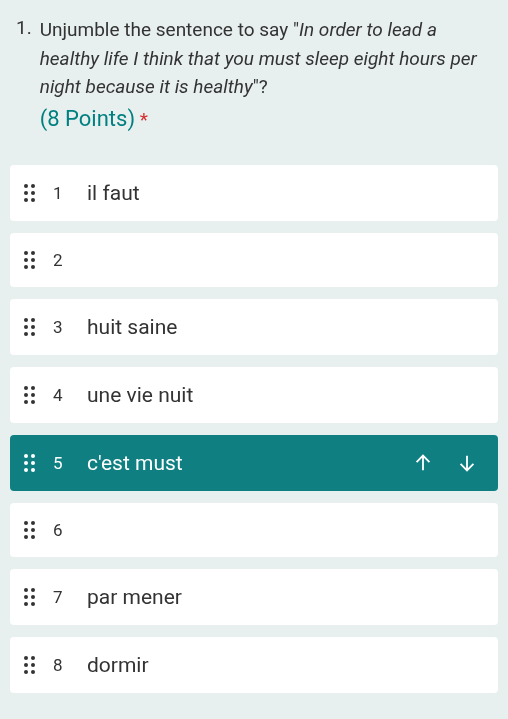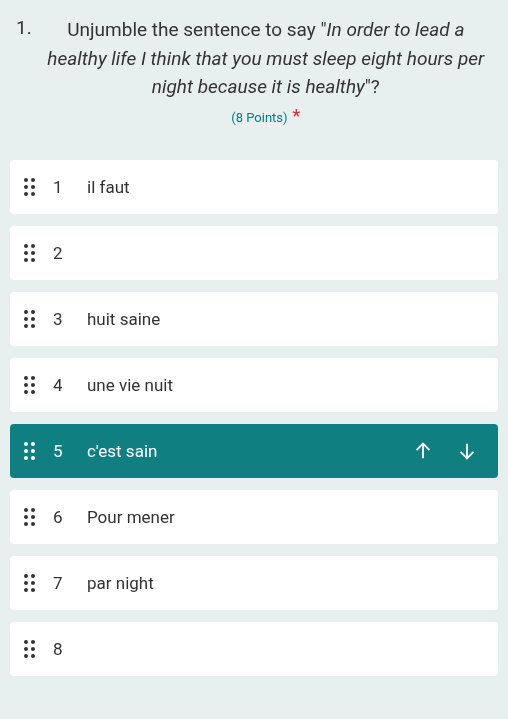--- a/index.html
+++ b/index.html
@@ -23,28 +23,27 @@
     .question-number {
       font-size: 19px;
       color: #333;
       margin-right: 8px;
       flex-shrink: 0;
     }
     .question-text {
       font-size: 19px;
       line-height: 1.5;
       color: #333;
-      text-align: center;
     }
     .question-text .italic {
       font-style: italic;
     }
     .points {
       color: #008080;
-      font-size: 13px;
+      font-size: 22px;
     }
     .required {
       color: #d32f2f;
       font-size: 19px;
     }
     .options-list {
       display: flex;
       flex-direction: column;
       gap: 12px;
     }
@@ -77,21 +76,21 @@
     }
     .option-item.selected .drag-dot {
       background-color: #ffffff;
     }
     .option-number {
       font-size: 17px;
       width: 16px;
       flex-shrink: 0;
     }
     .option-text {
-      font-size: 17px;
+      font-size: 21px;
       flex-grow: 1;
     }
     .arrows {
       display: flex;
       gap: 22px;
       align-items: center;
       padding-right: 6px;
     }
     .arrow {
       cursor: pointer;
@@ -171,21 +170,21 @@
     <div class="option-item selected">
       <div class="drag-handle">
         <div class="drag-dot"></div>
         <div class="drag-dot"></div>
         <div class="drag-dot"></div>
         <div class="drag-dot"></div>
         <div class="drag-dot"></div>
         <div class="drag-dot"></div>
       </div>
       <span class="option-number">5</span>
-      <span class="option-text">c'est sain</span>
+      <span class="option-text">c'est must</span>
       <div class="arrows">
         <div class="arrow">
           <svg viewBox="0 0 24 24">
             <path d="M12 20 L12 4 M5 11 L12 4 L19 11"></path>
           </svg>
         </div>
         <div class="arrow">
           <svg viewBox="0 0 24 24">
             <path d="M12 4 L12 20 M5 13 L12 20 L19 13"></path>
           </svg>
@@ -195,38 +194,38 @@
     <div class="option-item">
       <div class="drag-handle">
         <div class="drag-dot"></div>
         <div class="drag-dot"></div>
         <div class="drag-dot"></div>
         <div class="drag-dot"></div>
         <div class="drag-dot"></div>
         <div class="drag-dot"></div>
       </div>
       <span class="option-number">6</span>
-      <span class="option-text">Pour mener</span>
     </div>
     <div class="option-item">
       <div class="drag-handle">
         <div class="drag-dot"></div>
         <div class="drag-dot"></div>
         <div class="drag-dot"></div>
         <div class="drag-dot"></div>
         <div class="drag-dot"></div>
         <div class="drag-dot"></div>
       </div>
       <span class="option-number">7</span>
-      <span class="option-text">par night</span>
+      <span class="option-text">par mener</span>
     </div>
     <div class="option-item">
       <div class="drag-handle">
         <div class="drag-dot"></div>
         <div class="drag-dot"></div>
         <div class="drag-dot"></div>
         <div class="drag-dot"></div>
         <div class="drag-dot"></div>
         <div class="drag-dot"></div>
       </div>
       <span class="option-number">8</span>
+      <span class="option-text">dormir</span>
     </div>
   </div>
 
 </body></html>

